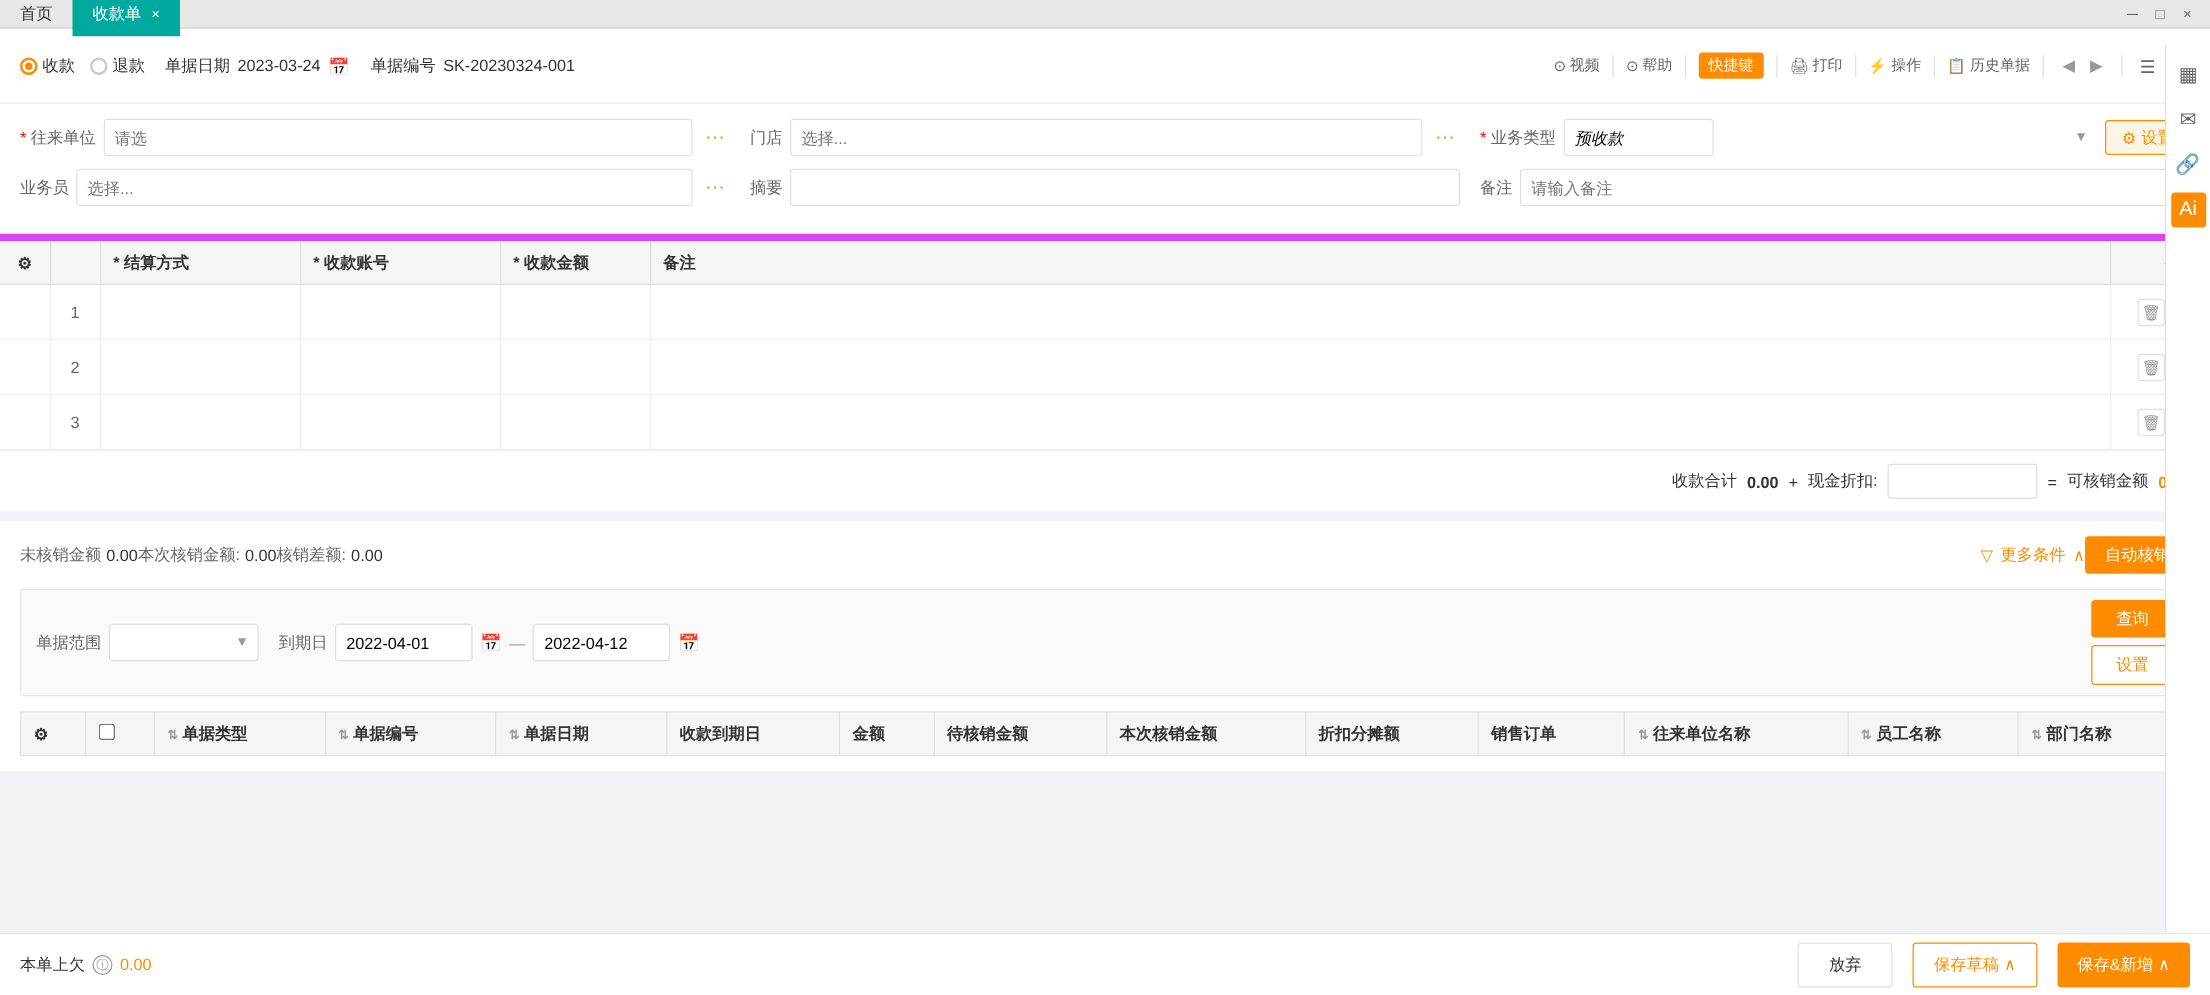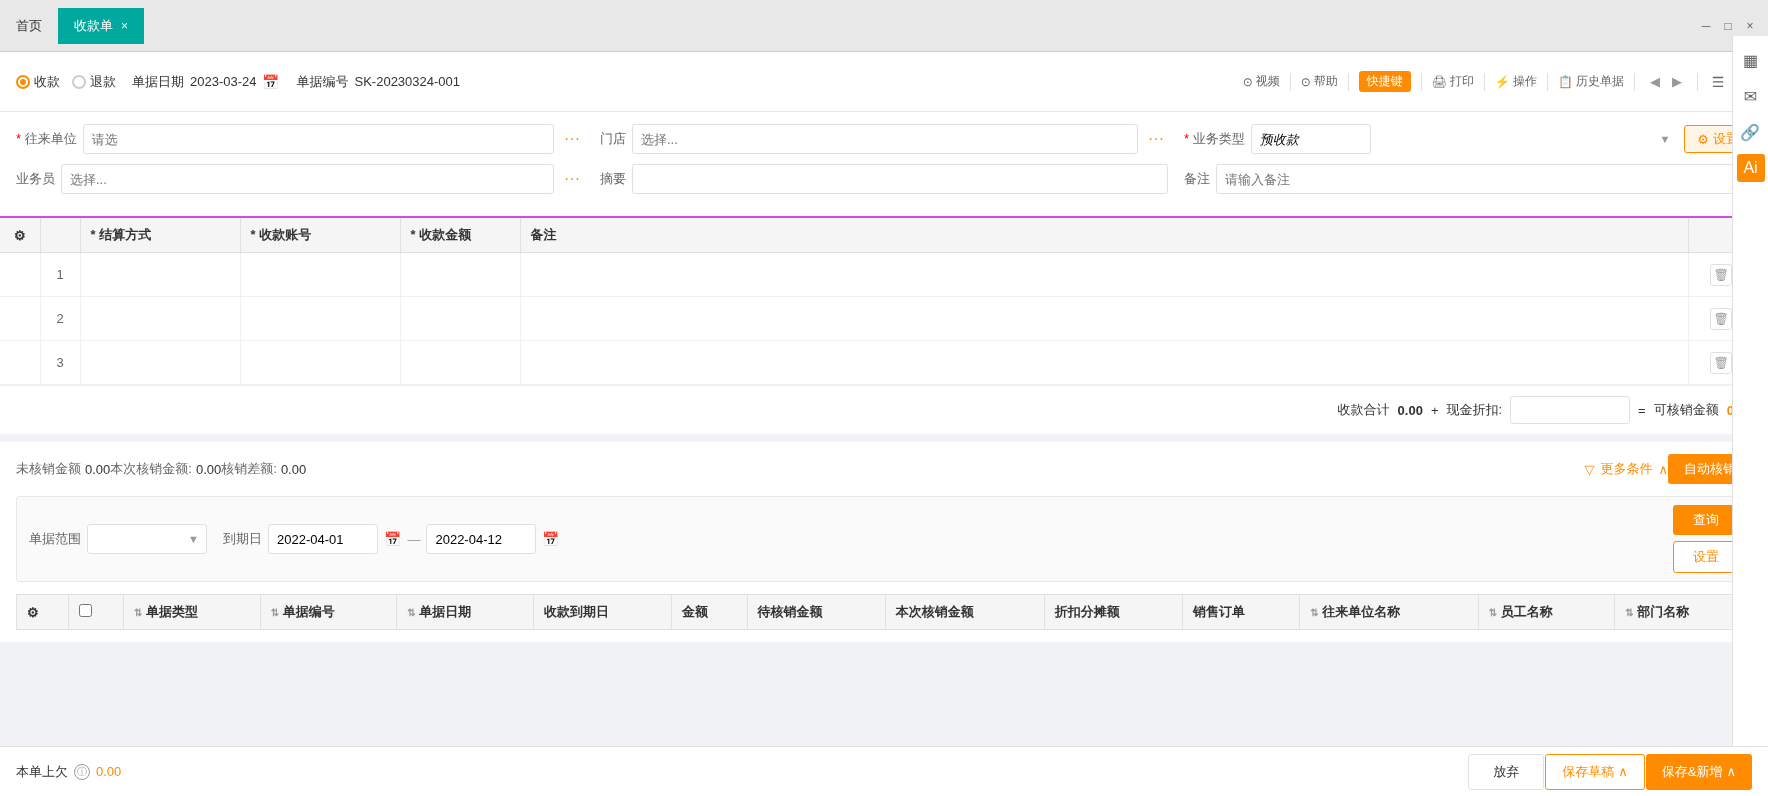--- a/index.html
+++ b/index.html
@@ -1,19 +1,19 @@
 <!DOCTYPE html>
 <html><head>
   <meta charset="utf-8">
   <style>
     * { box-sizing: border-box; margin: 0; padding: 0; }
     body { font-family: 'Microsoft YaHei', Arial, sans-serif; font-size: 13px; background: #f0f2f5; color: #333; width: 1768px; min-height: 796px; overflow: hidden; }
 
     
-    .tab-bar { display: flex; align-items: center; background: #e8e8e8; height: 52px; border-bottom: 1px solid #ccc; }
+    .tab-bar { display: flex; align-items: center; background: #e8e8e8; height: 23px; border-bottom: 1px solid #ccc; }
     .tab-item { padding: 0 16px; height: 36px; line-height: 36px; cursor: pointer; font-size: 13px; color: #333; }
     .tab-item.active { background: #00a99d; color: #fff; display: flex; align-items: center; gap: 8px; }
     .tab-close { font-size: 12px; color: #fff; cursor: pointer; }
     .window-controls { margin-left: auto; display: flex; gap: 2px; padding-right: 8px; }
     .win-btn { width: 20px; height: 20px; line-height: 20px; text-align: center; cursor: pointer; font-size: 12px; color: #666; }
 
     
     .toolbar { display: flex; align-items: center; background: #fff; height: 60px; padding: 0 16px; border-bottom: 1px solid #e8e8e8; gap: 16px; }
     .radio-group { display: flex; gap: 12px; align-items: center; }
     .radio-item { display: flex; align-items: center; gap: 4px; cursor: pointer; }
@@ -28,21 +28,21 @@
     .toolbar-action { display: flex; align-items: center; gap: 3px; color: #666; cursor: pointer; font-size: 12px; white-space: nowrap; }
     .kbd-btn { background: #ff8c00; color: #fff; padding: 2px 8px; border-radius: 3px; font-size: 12px; cursor: pointer; }
     .divider-v { width: 1px; height: 18px; background: #e0e0e0; }
     .nav-arrows { display: flex; gap: 2px; }
     .nav-arr { width: 20px; height: 20px; display: flex; align-items: center; justify-content: center; cursor: pointer; color: #999; }
     .list-icons { display: flex; gap: 4px; }
     .list-icon { width: 20px; height: 20px; display: flex; align-items: center; justify-content: center; cursor: pointer; color: #666; font-size: 14px; }
     .list-icon.active { color: #ff8c00; }
 
     
-    .form-section { background: #fff; padding: 12px 16px; border-bottom: 2px solid #d946ef; }
+    .form-section { background: #fff; padding: 12px 16px; border-bottom: 6px solid #d946ef; }
     .form-row { display: flex; align-items: center; gap: 16px; margin-bottom: 10px; }
     .form-field { display: flex; align-items: center; gap: 6px; flex: 1; }
     .field-label { color: #666; white-space: nowrap; font-size: 13px; min-width: fit-content; }
     .field-input { flex: 1; height: 30px; border: 1px solid #e0e0e0; border-radius: 3px; padding: 0 8px; font-size: 13px; color: #999; outline: none; }
     .field-more { color: #ff8c00; cursor: pointer; font-size: 16px; padding: 0 4px; }
     .settings-btn { background: #fff5e6; border: 1px solid #ff8c00; color: #ff8c00; padding: 4px 12px; border-radius: 3px; cursor: pointer; font-size: 13px; display: flex; align-items: center; gap: 4px; }
 
     
     .table-section { background: #fff; padding: 0; }
     .table-container { width: 100%; border-collapse: collapse; }
@@ -94,21 +94,21 @@
 
     
     .detail-table { width: 100%; border-collapse: collapse; }
     .detail-th { padding: 8px 10px; background: #f5f5f5; font-size: 13px; color: #333; border: 1px solid #e0e0e0; white-space: nowrap; text-align: left; }
     .sort-icon { color: #999; font-size: 10px; cursor: pointer; }
 
     
     .bottom-bar { position: fixed; bottom: 0; left: 0; right: 0; background: #fff; border-top: 1px solid #e0e0e0; height: 50px; display: flex; align-items: center; padding: 0 16px; gap: 16px; z-index: 100; }
     .bottom-info { display: flex; align-items: center; gap: 6px; font-size: 13px; color: #333; }
     .bottom-info .val { color: #ff8c00; }
-    .bottom-actions { margin-left: auto; display: flex; gap: 1px; }
+    .bottom-actions { margin-left: auto; display: flex; gap: 16px; }
     .btn-abandon { background: #fff; border: 1px solid #e0e0e0; color: #333; padding: 8px 24px; border-radius: 3px; cursor: pointer; font-size: 13px; }
     .btn-draft { background: #fff; border: 1px solid #ff8c00; color: #ff8c00; padding: 8px 16px; border-radius: 3px; cursor: pointer; font-size: 13px; display: flex; align-items: center; gap: 4px; }
     .btn-save-new { background: #ff8c00; border: none; color: #fff; padding: 8px 16px; border-radius: 3px; cursor: pointer; font-size: 13px; display: flex; align-items: center; gap: 4px; }
 
     
     .right-sidebar { position: fixed; right: 0; top: 36px; bottom: 0; width: 36px; background: #fff; border-left: 1px solid #e0e0e0; display: flex; flex-direction: column; align-items: center; padding-top: 10px; gap: 8px; z-index: 50; }
     .sidebar-icon { width: 28px; height: 28px; display: flex; align-items: center; justify-content: center; cursor: pointer; color: #666; font-size: 16px; }
     .sidebar-icon.orange { background: #ff8c00; color: #fff; border-radius: 3px; }
 
     .select-wrapper { position: relative; display: inline-flex; align-items: center; }

